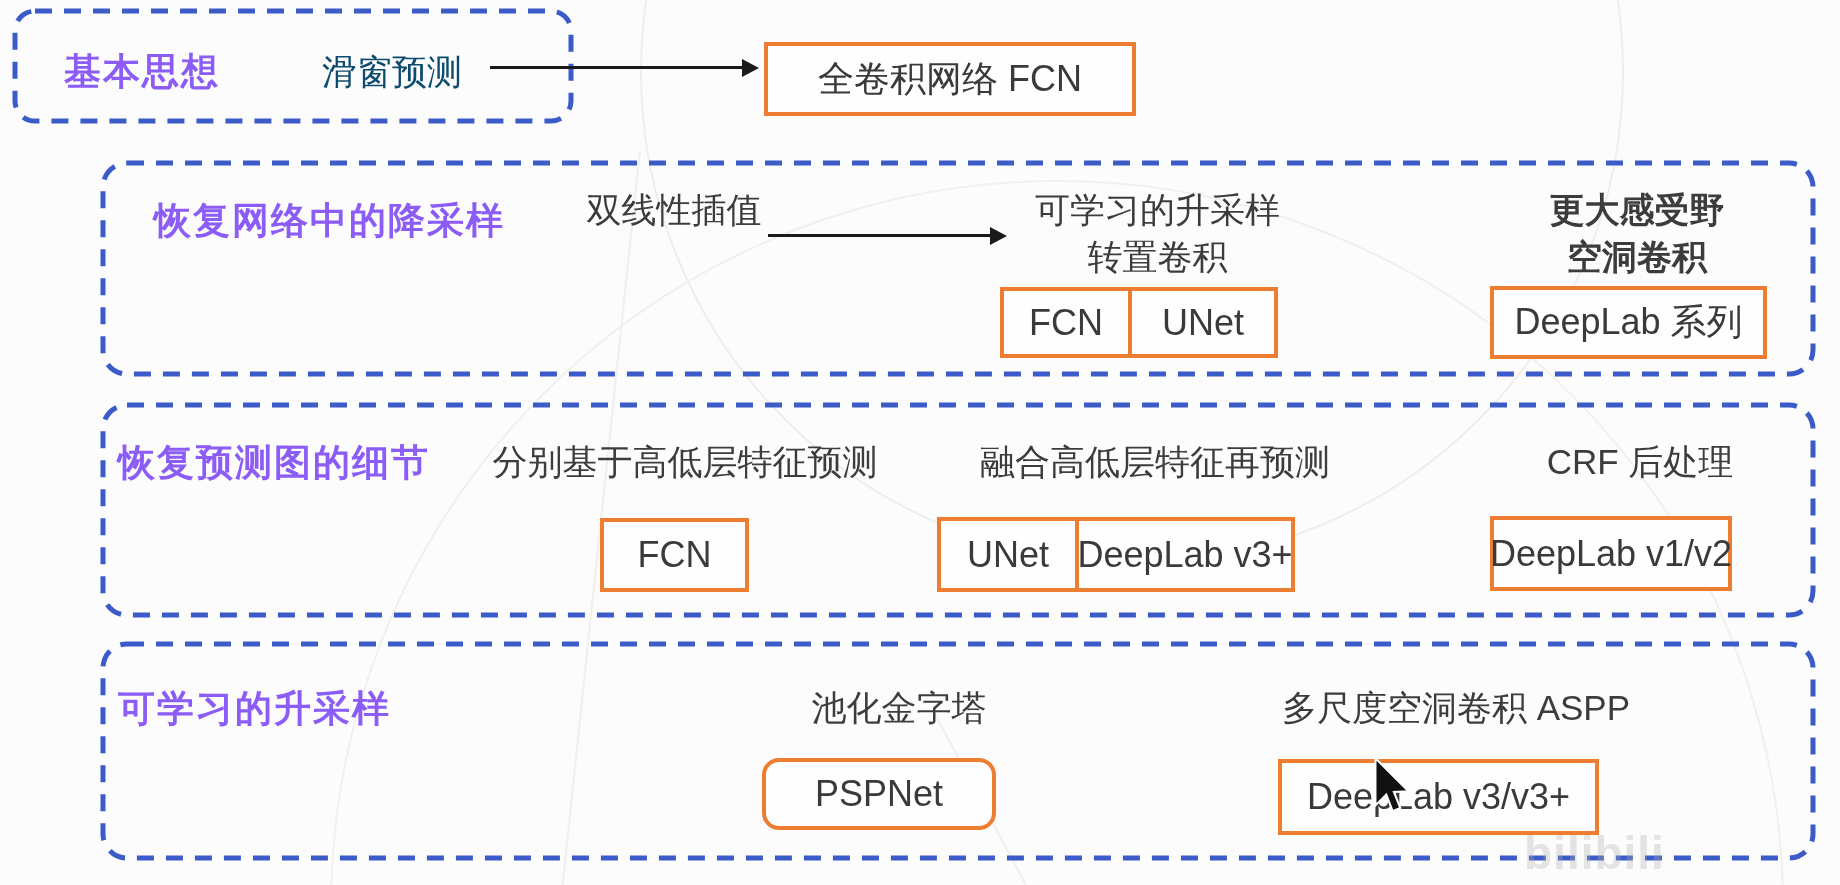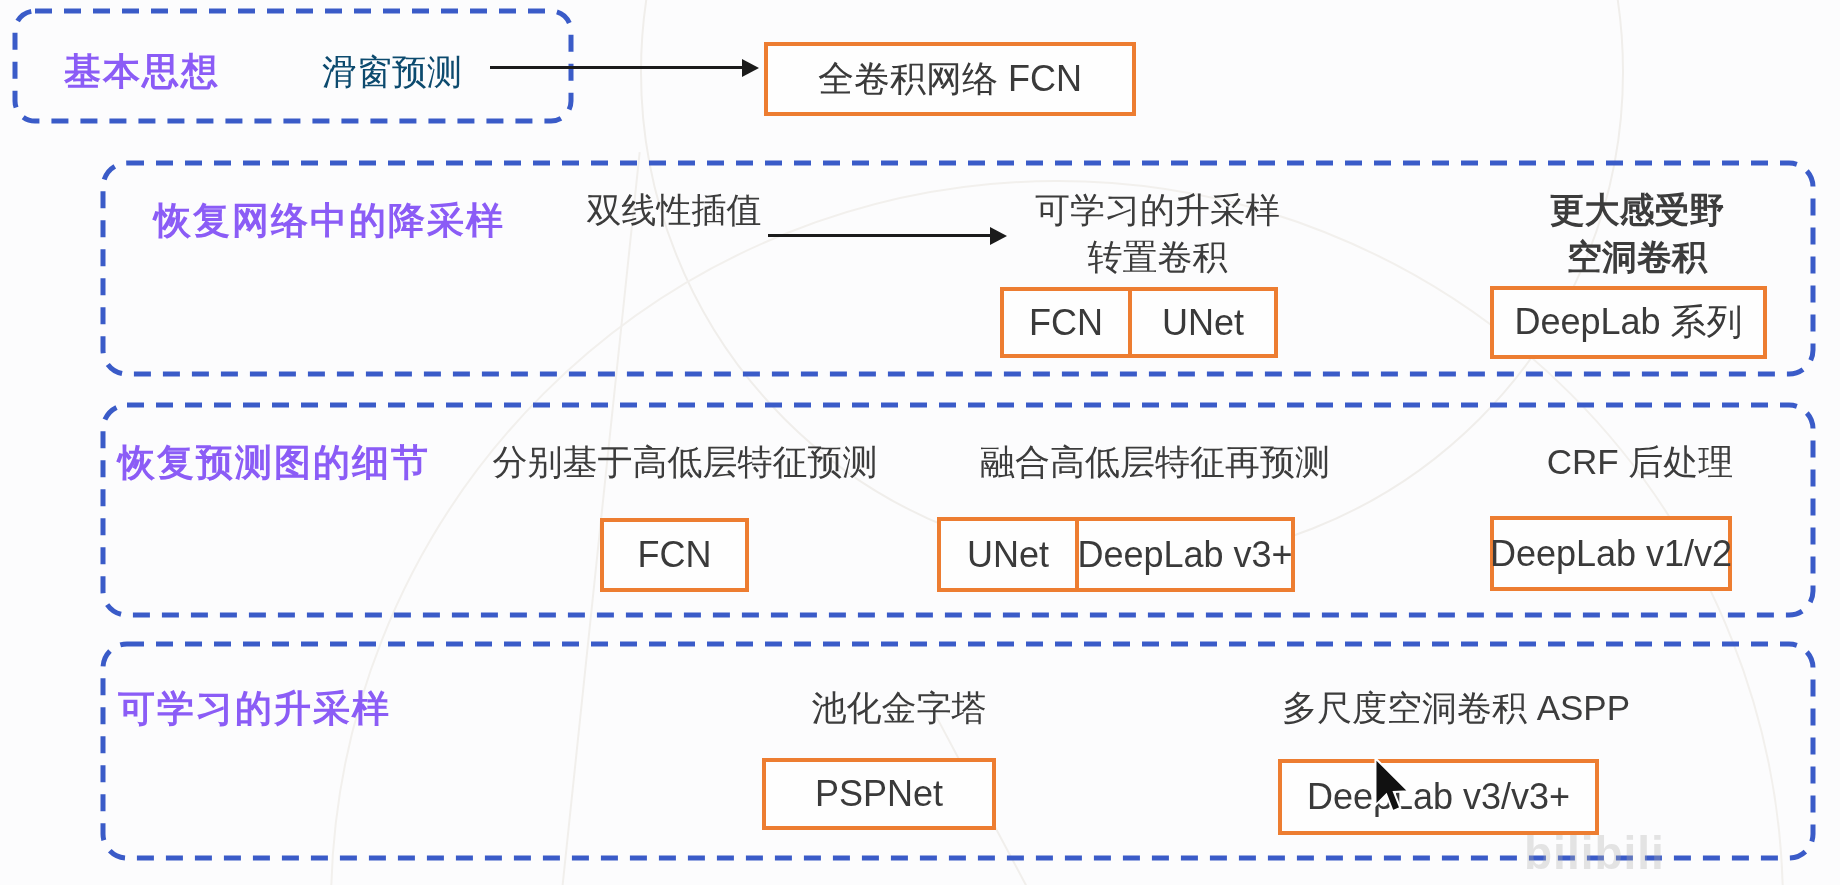--- a/index.html
+++ b/index.html
@@ -118,21 +118,21 @@
   <div class="obox" style="left:1490px;top:516px;width:242px;height:75px;">DeepLab v1/v2</div>
 
   <div class="section" style="left:100px;top:641px;width:1716px;height:220px;">
     <svg class="dash" width="1716" height="220">
       <rect x="3" y="3" width="1710" height="214" rx="24" fill="none" stroke="#3A5BC8" stroke-width="5" stroke-dasharray="17 12"></rect>
     </svg>
   </div>
   <div class="lbl" style="left:118px;top:684px;">可学习的升采样</div>
 
   <div class="txt2" style="left:749px;top:684px;width:300px;">池化金字塔</div>
-  <div class="obox" style="left:762px;top:758px;width:234px;height:72px;">PSPNet</div>
+  <div class="obox" style="left:762px;top:758px;width:234px;height:72px;border-radius:17px;">PSPNet</div>
 
   <div class="txt2" style="left:1256px;top:684px;width:400px;">多尺度空洞卷积 ASPP</div>
   <div class="obox" style="left:1278px;top:759px;width:321px;height:76px;">DeepLab v3/v3+</div>
 
   <svg class="cursor" style="left:1372px;top:757px;" width="40" height="56" viewBox="0 0 30 44">
     <path d="M2,1 L2,38 L10.5,29.5 L15.5,42.5 L21.5,40 L16.5,27.5 L28,27 Z" fill="#111111" stroke="#ffffff" stroke-width="1.6"></path>
   </svg>
 
   <div class="watermark">bilibili</div>
 

